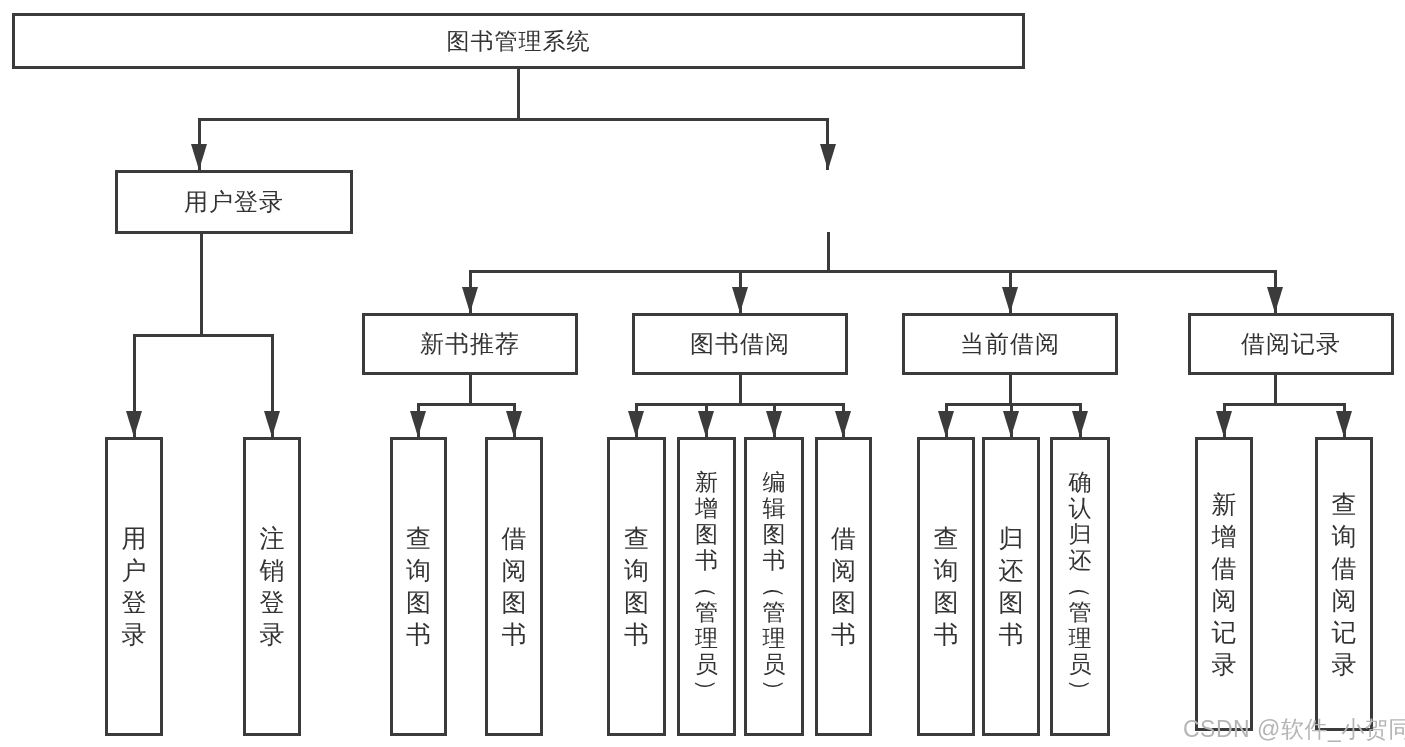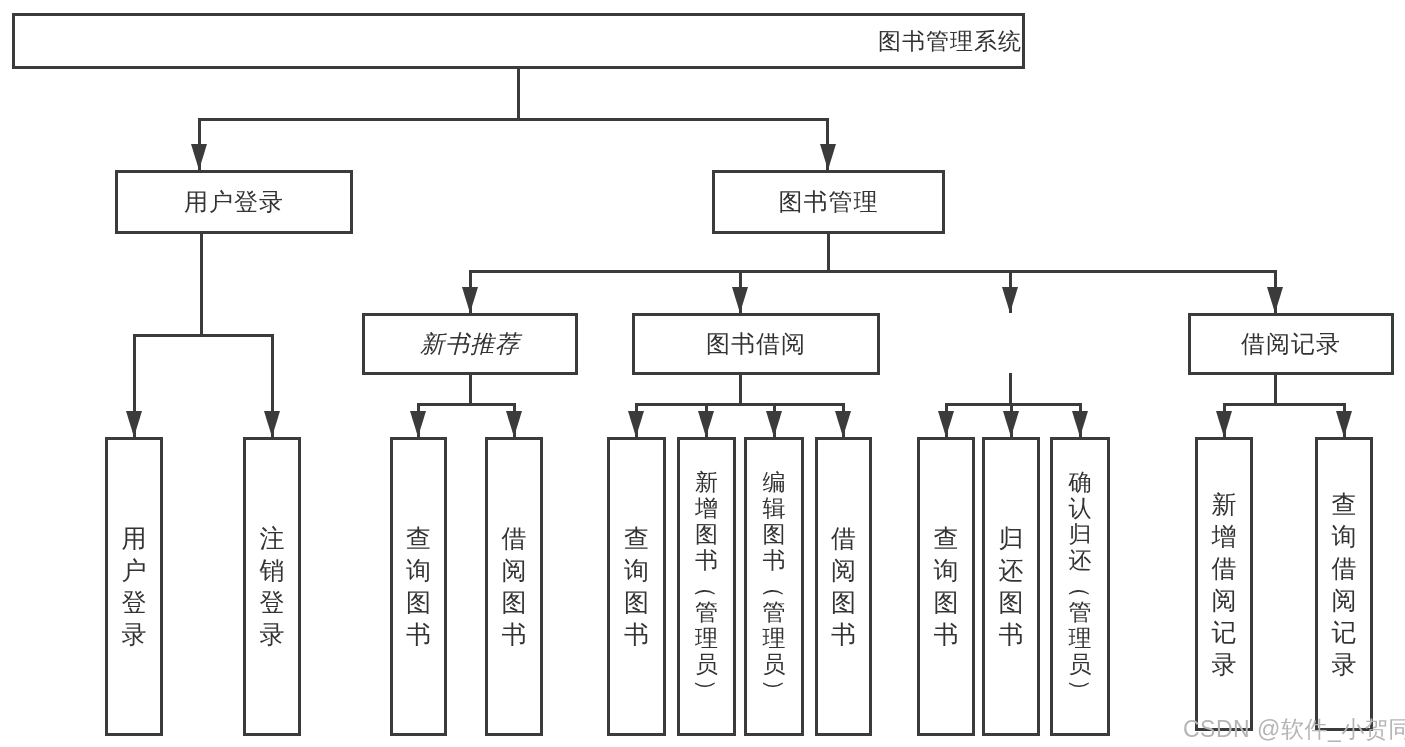--- a/index.html
+++ b/index.html
@@ -12,21 +12,21 @@
     position:relative;width:1405px;height:747px;background:#ffffff;
     font-family:"Liberation Sans","DejaVu Sans",sans-serif;overflow:hidden;
   }
   
   .node{
     position:absolute;background:#ffffff;border:3px solid var(--line);
     box-sizing:border-box;display:flex;align-items:center;justify-content:center;
     color:var(--text);z-index:2;
   }
   .hnode{font-size:24px;letter-spacing:1px;}
-  .root{font-size:23px;justify-content:flex-end;}
+  .root{font-size:23px;}
   
   .leaf{z-index:2;}
   .vtext{
     display:flex;flex-direction:column;align-items:center;justify-content:center;
     height:100%;gap:7px;font-size:25px;color:var(--text);
   }
   .leaf.long .vtext{font-size:23px;gap:3px;}
   .vchar{line-height:1;display:block;}
   .vrot{transform:rotate(90deg);}
   
@@ -55,48 +55,48 @@
 
   <div class="v" style="left:517px;top:68px;height:52px;"></div>
   <div class="h" style="left:198px;top:118px;width:631px;"></div>
   <div class="v" style="left:198px;top:118px;height:52px;"></div>
   <div class="ah" style="left:191px;top:144px;"></div>
   <div class="v" style="left:826px;top:118px;height:52px;"></div>
   <div class="ah" style="left:820px;top:144px;"></div>
 
   <div class="node hnode" style="left:82px;top:170px;width:238px;height:64px;margin-left:33px;">
     <span>用户登录</span>
-  </div>
-  <div class="node hnode" style="left:712px;top:170px;width:233px;height:64px;">
-    <span>图书管理</span>
   </div>
 
   <div class="v" style="left:200px;top:232px;height:104px;"></div>
   <div class="h" style="left:133px;top:334px;width:141px;"></div>
   <div class="v" style="left:133px;top:334px;height:103px;"></div>
   <div class="ah" style="left:126px;top:411px;"></div>
   <div class="v" style="left:271px;top:334px;height:103px;"></div>
   <div class="ah" style="left:264px;top:411px;"></div>
 
   <div class="v" style="left:827px;top:232px;height:40px;"></div>
   <div class="h" style="left:469px;top:270px;width:807px;"></div>
   <div class="v" style="left:469px;top:270px;height:43px;"></div>
   <div class="ah" style="left:462px;top:287px;"></div>
   <div class="v" style="left:739px;top:270px;height:43px;"></div>
   <div class="ah" style="left:732px;top:287px;"></div>
   <div class="v" style="left:1009px;top:270px;height:43px;"></div>
   <div class="ah" style="left:1002px;top:287px;"></div>
   <div class="v" style="left:1274px;top:270px;height:43px;"></div>
   <div class="ah" style="left:1267px;top:287px;"></div>
 
-  <div class="node hnode" style="left:362px;top:313px;width:216px;height:62px;font-style:italic;">
+  <div class="node hnode" style="left:362px;top:313px;width:216px;height:62px;">
     <span>新书推荐</span>
   </div>
-  <div class="node hnode" style="left:632px;top:313px;width:248px;height:62px;">
+  <div class="node hnode" style="left:632px;top:313px;width:216px;height:62px;">
     <span>图书借阅</span>
+  </div>
+  <div class="node hnode" style="left:902px;top:313px;width:216px;height:62px;">
+    <span>当前借阅</span>
   </div>
   <div class="node hnode" style="left:1172px;top:313px;width:206px;height:62px;margin-left:16px;">
     <span>借阅记录</span>
   </div>
 
   <div class="v" style="left:469px;top:373px;height:32px;"></div>
   <div class="h" style="left:417px;top:403px;width:99px;"></div>
   <div class="v" style="left:417px;top:403px;height:34px;"></div>
   <div class="ah" style="left:410px;top:411px;"></div>
   <div class="v" style="left:513px;top:403px;height:34px;"></div>

